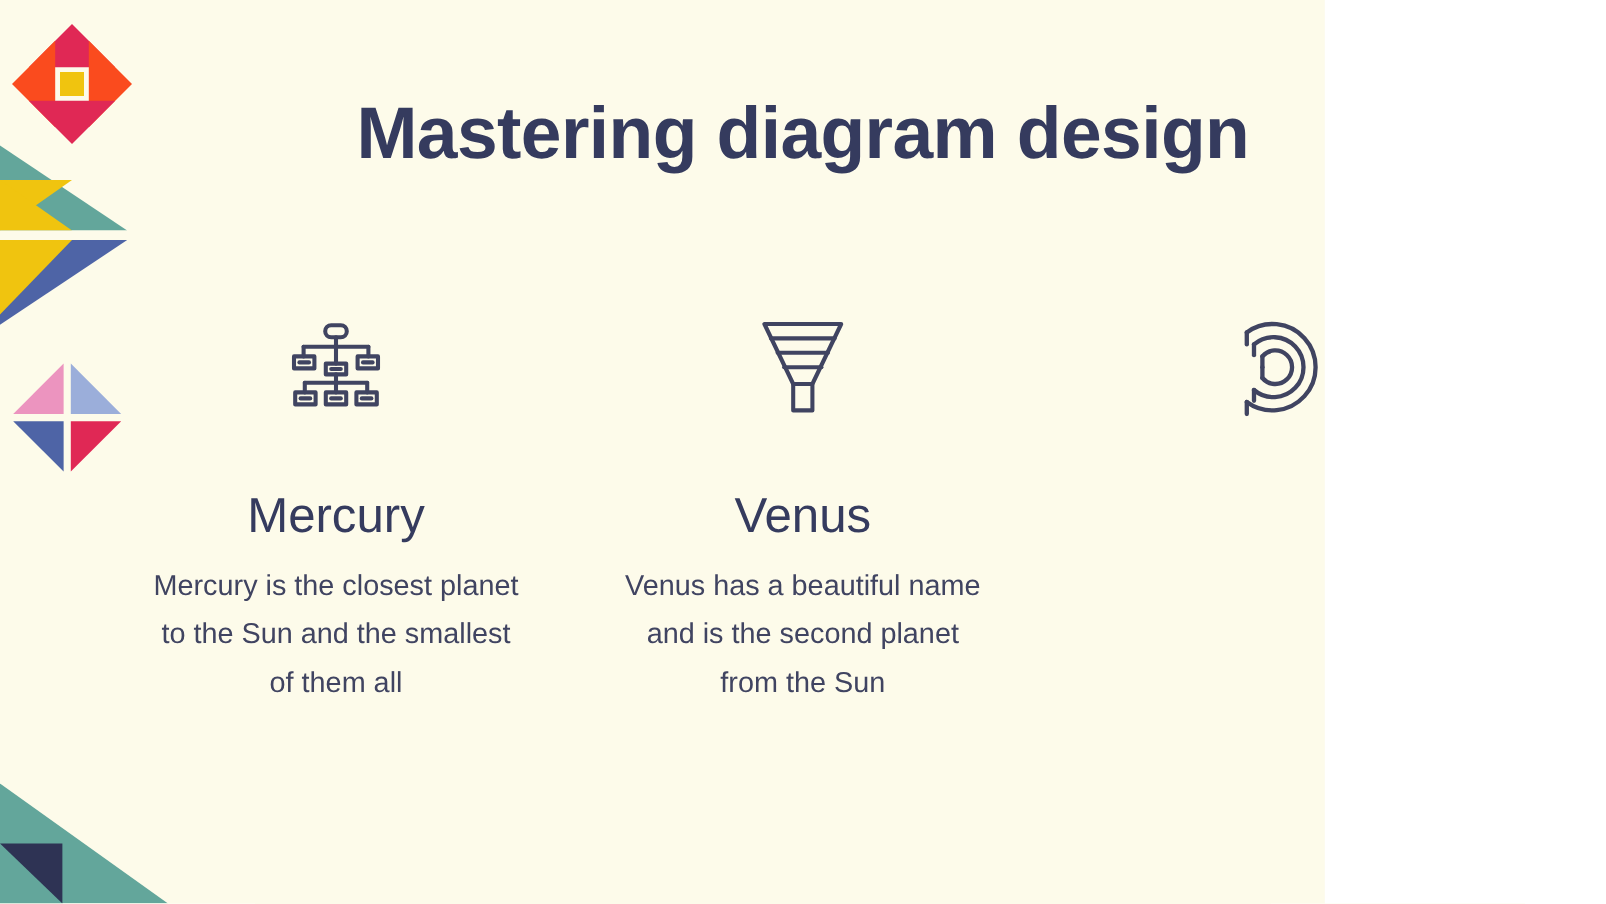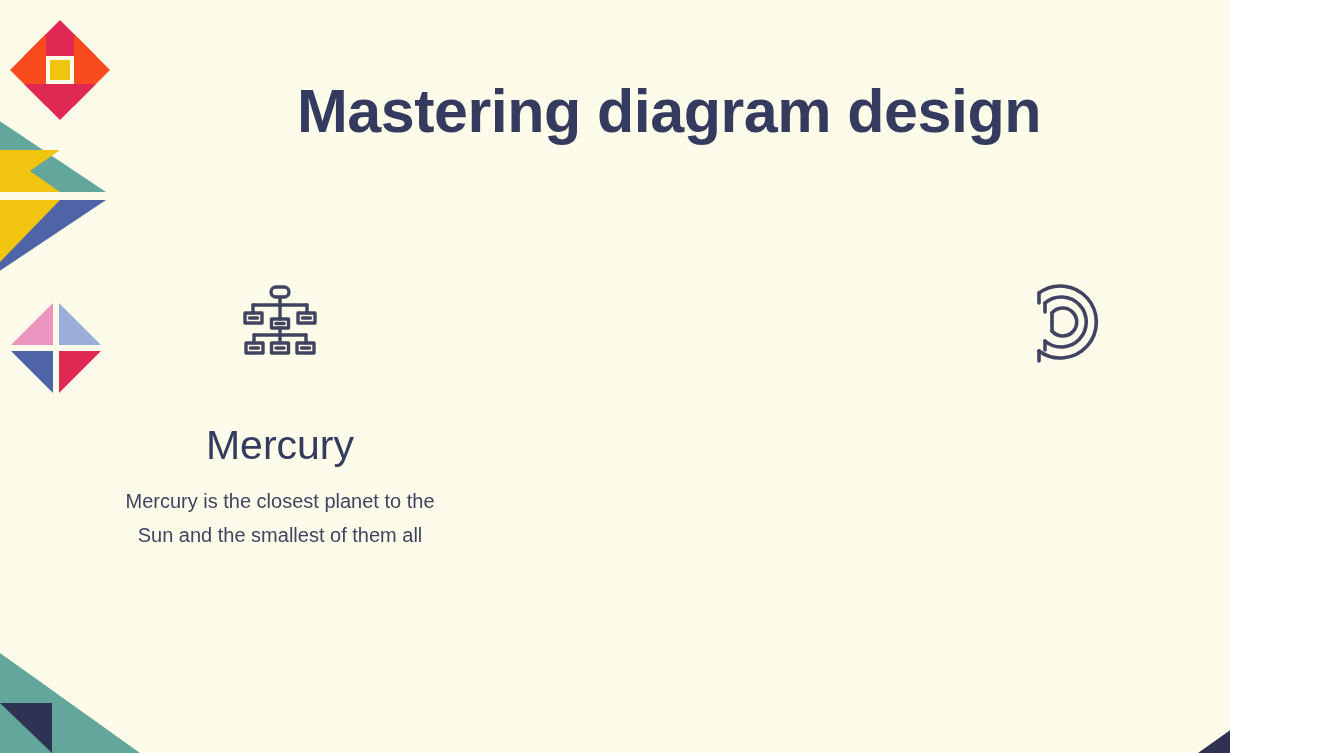--- a/index.html
+++ b/index.html
@@ -7,21 +7,21 @@
     padding: 0;
   }
   body {
     width: 1338px;
     height: 753px;
     overflow: hidden;
     font-family: "Liberation Sans", sans-serif;
   }
   #slide {
     position: relative;
-    width: 1230px;
+    width: 1104px;
     height: 753px;
     background: #FDFBEA;
     overflow: hidden;
   }
 
   
   #slide-title {
     position: absolute;
     top: 78px;
     left: 0;
@@ -30,21 +30,21 @@
     font-size: 61px;
     font-weight: bold;
     color: #353B5E;
     letter-spacing: -0.5px;
     line-height: 1.1;
   }
 
   
   .columns {
     position: absolute;
-    top: 276px;
+    top: 260px;
     left: 110px;
     width: 1118px;
     display: flex;
     justify-content: space-between;
   }
   .column {
     width: 340px;
     display: flex;
     flex-direction: column;
     align-items: center;
@@ -57,21 +57,21 @@
   }
   .col-heading {
     margin-top: 55px;
     font-size: 41px;
     color: #353B5E;
     line-height: 1.1;
     text-align: center;
   }
   .col-body {
     margin-top: 17px;
-    font-size: 20px;
+    font-size: 24px;
     color: #404461;
     line-height: 1.68;
     text-align: center;
     width: 310px;
   }
 
   
   .deco {
     position: absolute;
   }
@@ -176,20 +176,35 @@
           <rect x="31.5" y="61" width="17" height="10"></rect>
           <path d="M36 66 H44"></path>
           <rect x="57" y="61" width="17" height="10"></rect>
           <path d="M61.5 66 H69.5"></path>
         </svg>
       </div>
       <div class="col-heading">Mercury</div>
       <div class="col-body">Mercury is the closest planet to the Sun and the smallest of them all</div>
     </div>
 
+    <div class="column">
+      <div class="col-icon">
+        <svg width="80" height="84" viewBox="0 0 80 84" fill="none" stroke="#404461" stroke-width="3.4" stroke-linejoin="round" stroke-linecap="round">
+
+          <path d="M8 6 H72 L48 56 V78 H32 V56 Z"></path>
+
+          <path d="M13.5 18 H66.5"></path>
+          <path d="M19 30 H61"></path>
+          <path d="M24.5 42 H55.5"></path>
+          <path d="M32 56 H48"></path>
+        </svg>
+      </div>
+      <div class="col-heading">Venus</div>
+      <div class="col-body">Venus has a beautiful name and is the second planet from the Sun</div>
+    </div>
 
     <div class="column">
       <div class="col-icon">
         <svg width="82" height="82" viewBox="0 0 82 82" fill="none" stroke="#404461" stroke-width="3.6" stroke-linecap="round">
 
           <path d="M22 70 A36 36 0 1 0 22 12"></path>
           <path d="M22 12 v10"></path>
           <path d="M22 70 v10"></path>
 
           <path d="M28 60 A25 25 0 1 0 28 22"></path>

